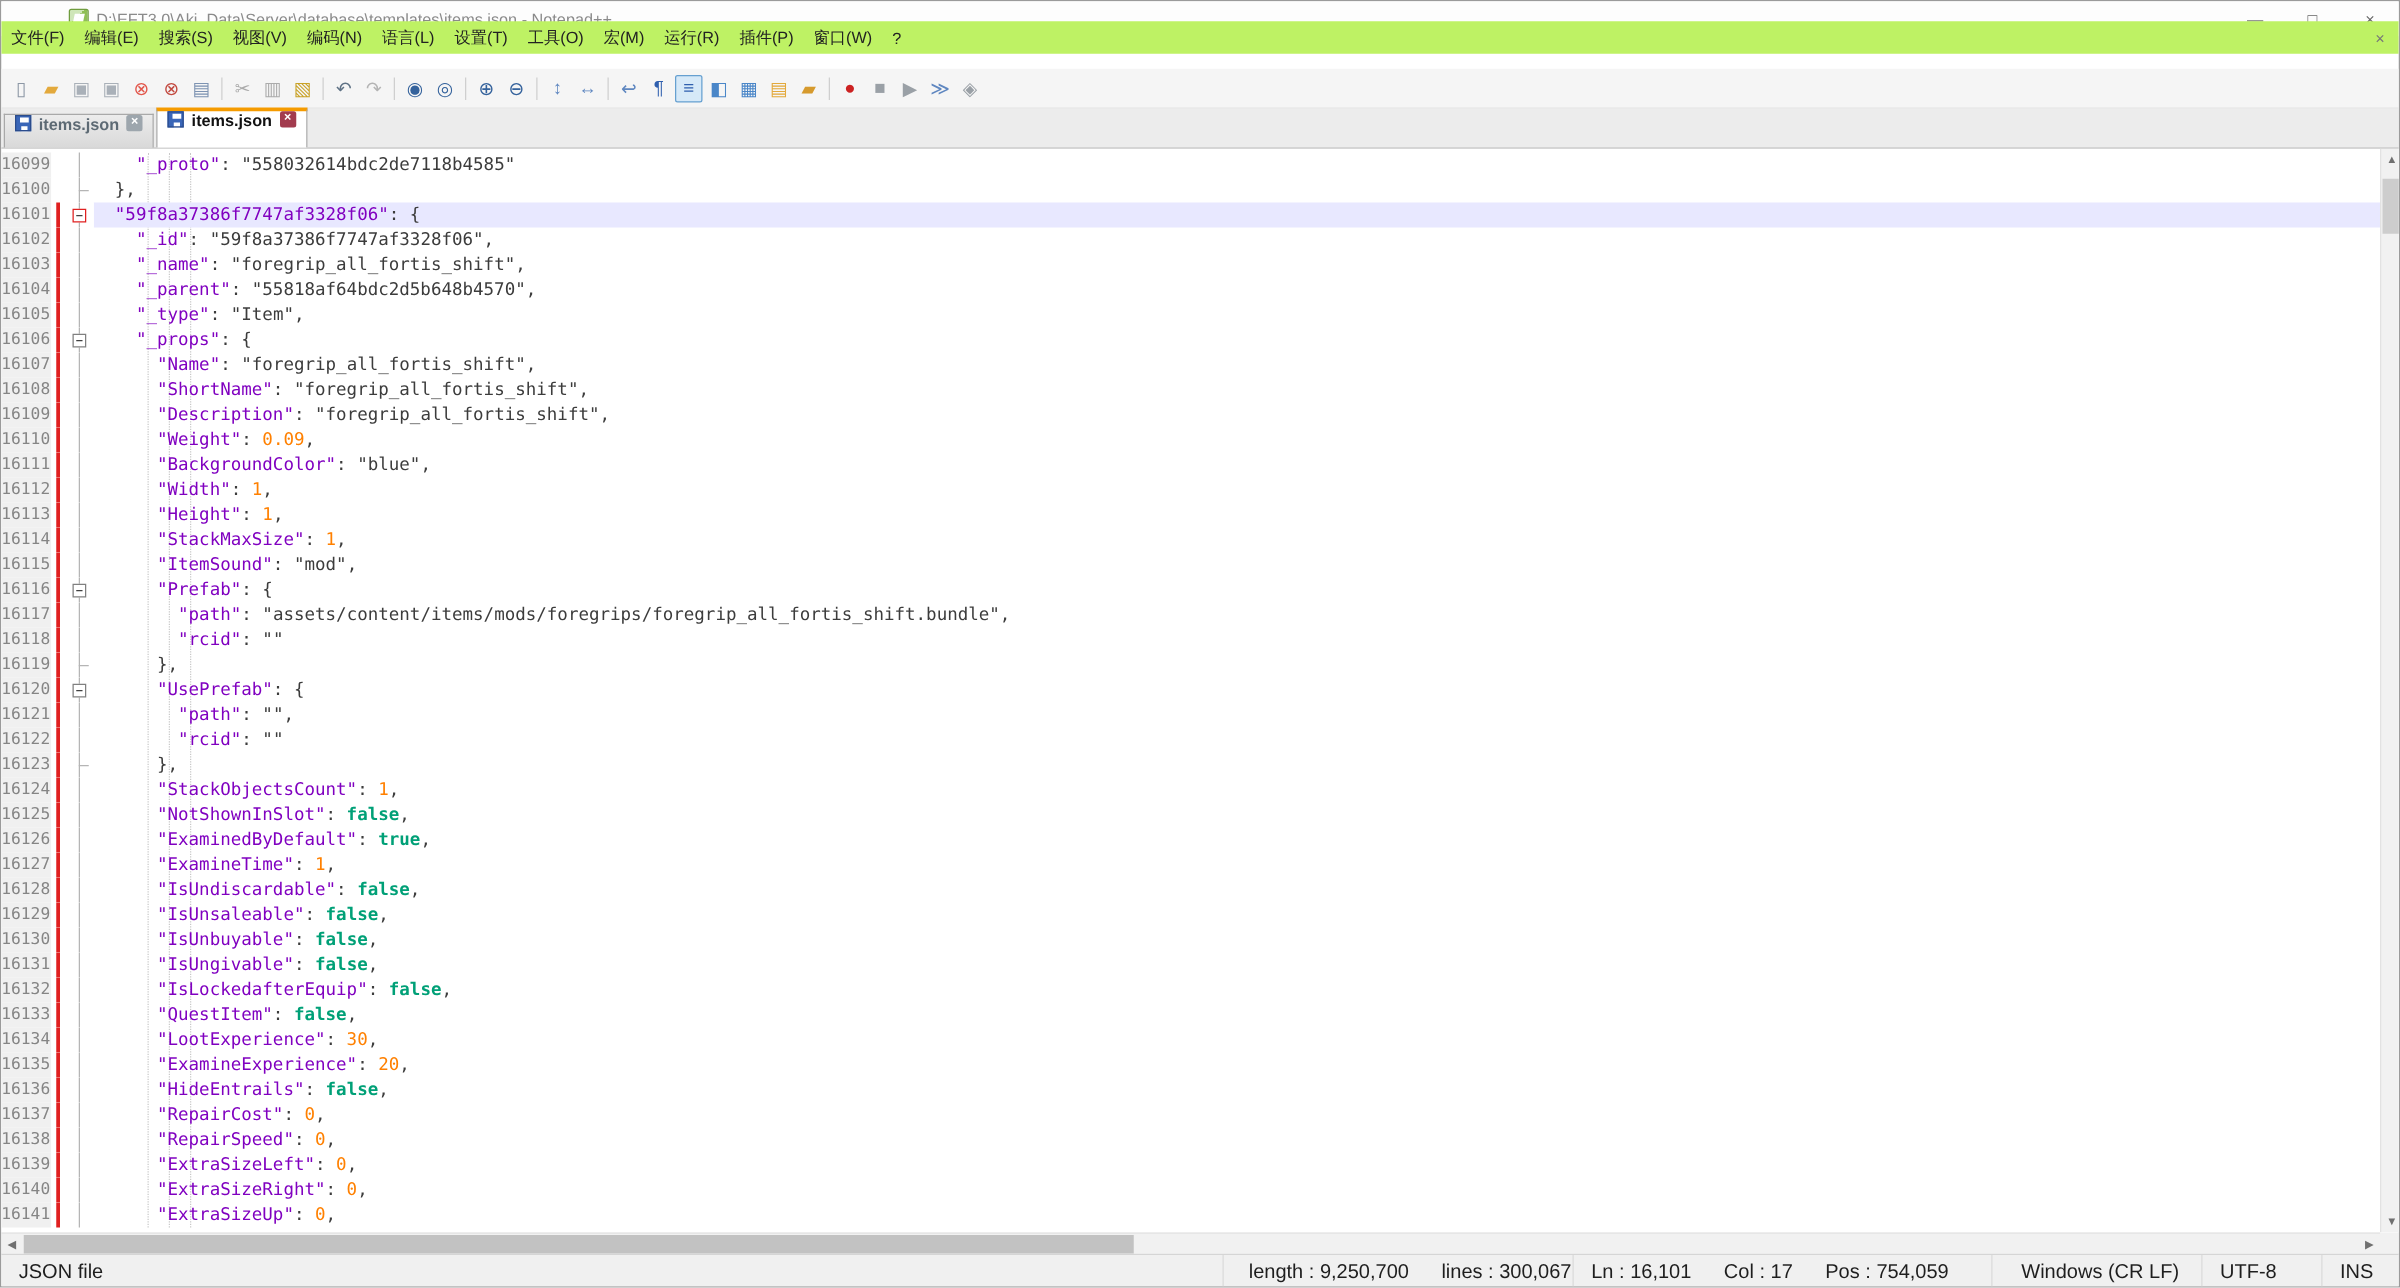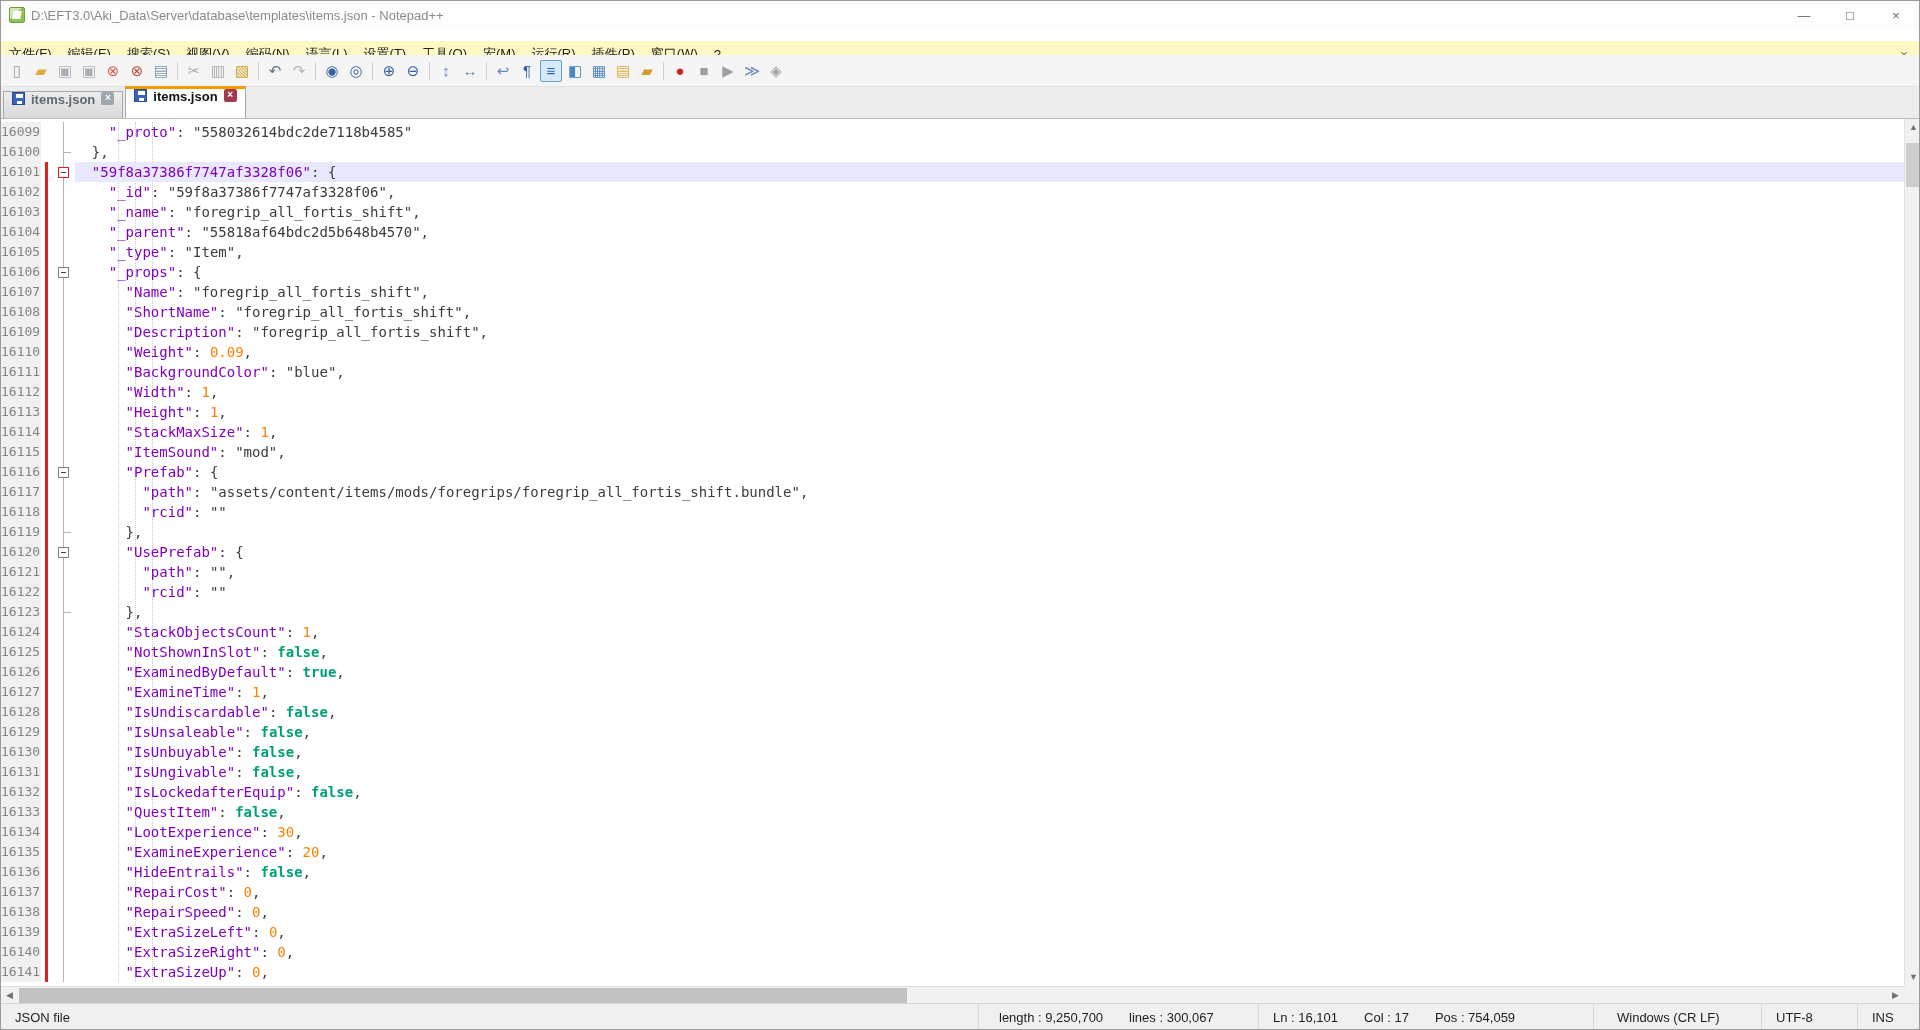--- a/index.html
+++ b/index.html
@@ -5,30 +5,30 @@
   :root{
     --c-key:#8000C0; --c-str:#3C3C3C; --c-num:#FF8000; --c-bool:#00A077;
     --c-marker:#E02020; --c-curline:#E8E8FF; --c-accent:#F59B00;
   }
   *{box-sizing:border-box; margin:0; padding:0;}
   html,body{width:1920px;height:1030px;background:#ccc;}
   body{font-family:"Liberation Sans","DejaVu Sans",sans-serif;}
   .window{position:relative;width:1920px;height:1030px;background:#fff;border:1px solid #9b9b9b;overflow:hidden;}
 
   
-  .titlebar{position:absolute;left:0;top:0;width:100%;height:28px;background:#fdfdfd;display:flex;align-items:center;}
+  .titlebar{position:absolute;left:0;top:0;width:100%;height:28px;background:#fdfdfd;display:flex;align-items:center;padding-left:46px;}
   .app-icon{width:16px;height:16px;margin:0 6px 0 8px;border-radius:2px;
     background:linear-gradient(135deg,#cfe6b8 0 40%,#8fbf55 40% 100%);border:1px solid #6f9c3e;position:relative;}
   .app-icon::after{content:"";position:absolute;left:3px;top:3px;width:8px;height:8px;background:#fff;transform:skewX(-12deg);}
   .title-text{font-size:13px;color:#8a8a8a;white-space:nowrap;}
   .win-controls{margin-left:auto;display:flex;height:100%;}
   .win-btn{width:46px;height:100%;display:flex;align-items:center;justify-content:center;font-size:13px;color:#666;cursor:default;}
 
   
-  .menubar{position:absolute;left:0;top:40px;width:100%;height:26px;background:#fef9c3;display:flex;align-items:center;}
+  .menubar{position:absolute;left:0;top:16px;width:100%;height:26px;background:#bef264;display:flex;align-items:center;}
   .menu-items{display:flex;height:100%;}
   .menu-item{padding:0 8px;font-size:13px;color:#222;display:flex;align-items:center;}
   .menu-close{margin-left:auto;width:30px;text-align:center;color:#777;font-size:13px;}
 
   
   .toolbar{position:absolute;left:0;top:54px;width:100%;height:32px;background:#f5f5f5;display:flex;align-items:center;padding-left:4px;border-bottom:1px solid #e3e3e3;}
   .tb-group{display:flex;align-items:center;}
   .tb-sep{width:1px;height:18px;background:#cfcfcf;margin:0 4px;}
   .tbi{width:22px;height:22px;margin:0 1px;display:flex;align-items:center;justify-content:center;font-size:15px;border:1px solid transparent;border-radius:2px;}
   .tbi.active{background:#d6e9f8;border-color:#66a0d0;}
@@ -72,21 +72,21 @@
   .vs-up,.vs-down{position:absolute;left:0;width:17px;height:17px;color:#707070;font-size:9px;text-align:center;line-height:17px;}
   .vs-up{top:0;} .vs-down{bottom:0;}
   .vs-thumb{position:absolute;left:1px;width:15px;top:24px;height:44px;background:#cdcdcd;}
   .hscroll{position:absolute;left:0;top:985px;width:1903px;height:17px;background:#f1f1f1;border-top:1px solid #e2e2e2;}
   .hs-left,.hs-right{position:absolute;top:0;width:17px;height:17px;color:#707070;font-size:9px;text-align:center;line-height:17px;}
   .hs-left{left:0;} .hs-right{right:0;}
   .hs-thumb{position:absolute;top:1px;height:15px;left:18px;width:888px;background:#c2c2c2;}
   .scroll-corner{position:absolute;left:1903px;top:985px;width:17px;height:17px;background:#f1f1f1;}
 
   
-  .statusbar{position:absolute;left:0;top:1002px;width:100%;height:28px;background:#f0f0f0;border-top:1px solid #d5d5d5;display:flex;font-size:13px;color:#1e1e1e;}
+  .statusbar{position:absolute;left:0;top:1002px;width:100%;height:28px;background:#f0f0f0;border-top:1px solid #d5d5d5;display:flex;font-size:16px;color:#1e1e1e;}
   .sb-cell{display:flex;align-items:center;padding:0 14px;border-left:1px solid #dadada;white-space:nowrap;}
   .sb-file{flex:1;border-left:none;}
   .sb-docsize{width:280px;gap:26px;padding-left:20px;}
   .sb-pos{width:335px;gap:26px;}
   .sb-eol{width:168px;padding-left:23px;}
   .sb-enc{width:96px;}
   .sb-ins{width:62px;text-align:center;}
 </style>
 </head>
 <body>

